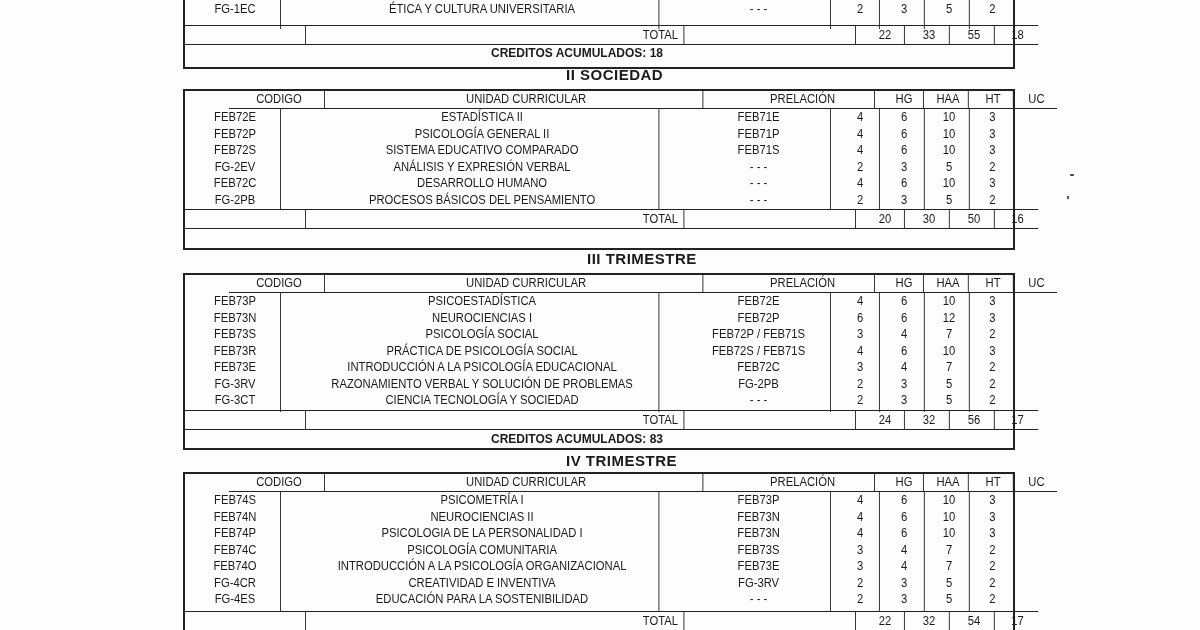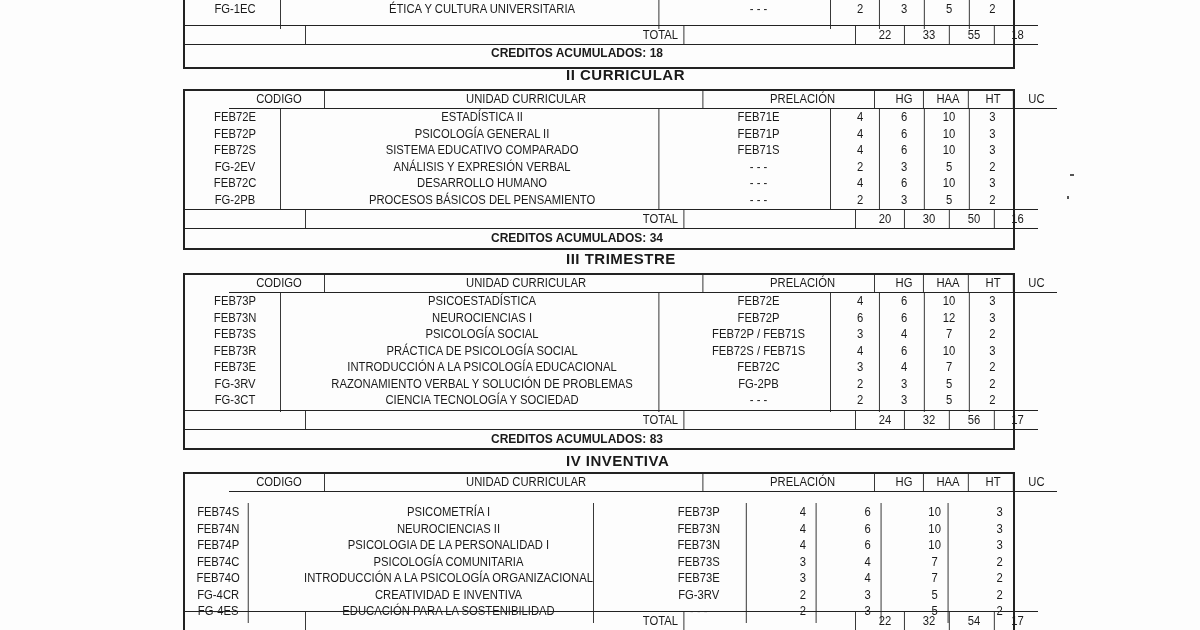--- a/index.html
+++ b/index.html
@@ -92,21 +92,21 @@
       <div class="cell c-hg">22</div>
       <div class="cell c-haa">33</div>
       <div class="cell c-ht">55</div>
       <div class="cell c-uc">18</div>
     </div>
     <div class="trow cred" style="top:64px;">
       <span class="credtxt">CREDITOS ACUMULADOS:  18</span>
     </div>
   </div>
 
-  <div class="title" style="top:66px;">II  CURRICULAR</div>
+  <div class="title" style="top:66px;">II  SOCIEDAD</div>
   <div class="tbl" style="top:89px;height:161px;">
     <div class="trow hdr" style="top:0;">
       <div class="cell c-cod">CODIGO</div>
       <div class="cell c-uni">UNIDAD CURRICULAR</div>
       <div class="cell c-pre">PRELACIÓN</div>
       <div class="cell c-hg">HG</div>
       <div class="cell c-haa">HAA</div>
       <div class="cell c-ht">HT</div>
       <div class="cell c-uc">UC</div>
     </div>
@@ -170,26 +170,23 @@
     </div>
     <div class="trow tot" style="top:118px;">
       <div class="cell c-cod"></div>
       <div class="cell c-uni">TOTAL</div>
       <div class="cell c-pre"></div>
       <div class="cell c-hg">20</div>
       <div class="cell c-haa">30</div>
       <div class="cell c-ht">50</div>
       <div class="cell c-uc">16</div>
     </div>
-    <div class="trow cred" style="top:138px;">
-      <span class="credtxt">CREDITOS ACUMULADOS: 34</span>
-    </div>
   </div>
 
-  <div class="title" style="top:250px;">III  TRIMESTRE</div>
+  <div class="title" style="top:250px;margin-left:21px;">III  TRIMESTRE</div>
   <div class="tbl" style="top:273px;height:177px;">
     <div class="trow hdr" style="top:0;">
       <div class="cell c-cod">CODIGO</div>
       <div class="cell c-uni">UNIDAD CURRICULAR</div>
       <div class="cell c-pre">PRELACIÓN</div>
       <div class="cell c-hg">HG</div>
       <div class="cell c-haa">HAA</div>
       <div class="cell c-ht">HT</div>
       <div class="cell c-uc">UC</div>
     </div>
@@ -265,32 +262,32 @@
       <div class="cell c-hg">24</div>
       <div class="cell c-haa">32</div>
       <div class="cell c-ht">56</div>
       <div class="cell c-uc">17</div>
     </div>
     <div class="trow cred" style="top:155px;">
       <span class="credtxt">CREDITOS ACUMULADOS: 83</span>
     </div>
   </div>
 
-  <div class="title" style="top:452px;">IV  INVENTIVA</div>
+  <div class="title" style="top:452px;">IV  TRIMESTRE</div>
   <div class="tbl" style="top:472px;height:170px;">
     <div class="trow hdr" style="top:0;">
       <div class="cell c-cod">CODIGO</div>
       <div class="cell c-uni">UNIDAD CURRICULAR</div>
       <div class="cell c-pre">PRELACIÓN</div>
       <div class="cell c-hg">HG</div>
       <div class="cell c-haa">HAA</div>
       <div class="cell c-ht">HT</div>
       <div class="cell c-uc">UC</div>
     </div>
-    <div class="trow" style="top:29px;height:120px;gap:36px;">
+    <div class="trow" style="top:17px;height:120px;">
       <div class="cell c-cod col">
         <span>FEB74S</span>
         <span>FEB74N</span>
         <span>FEB74P</span>
         <span>FEB74C</span>
         <span>FEB74O</span>
         <span>FG-4CR</span>
         <span>FG-4ES</span>
       </div>
       <div class="cell c-uni col">

